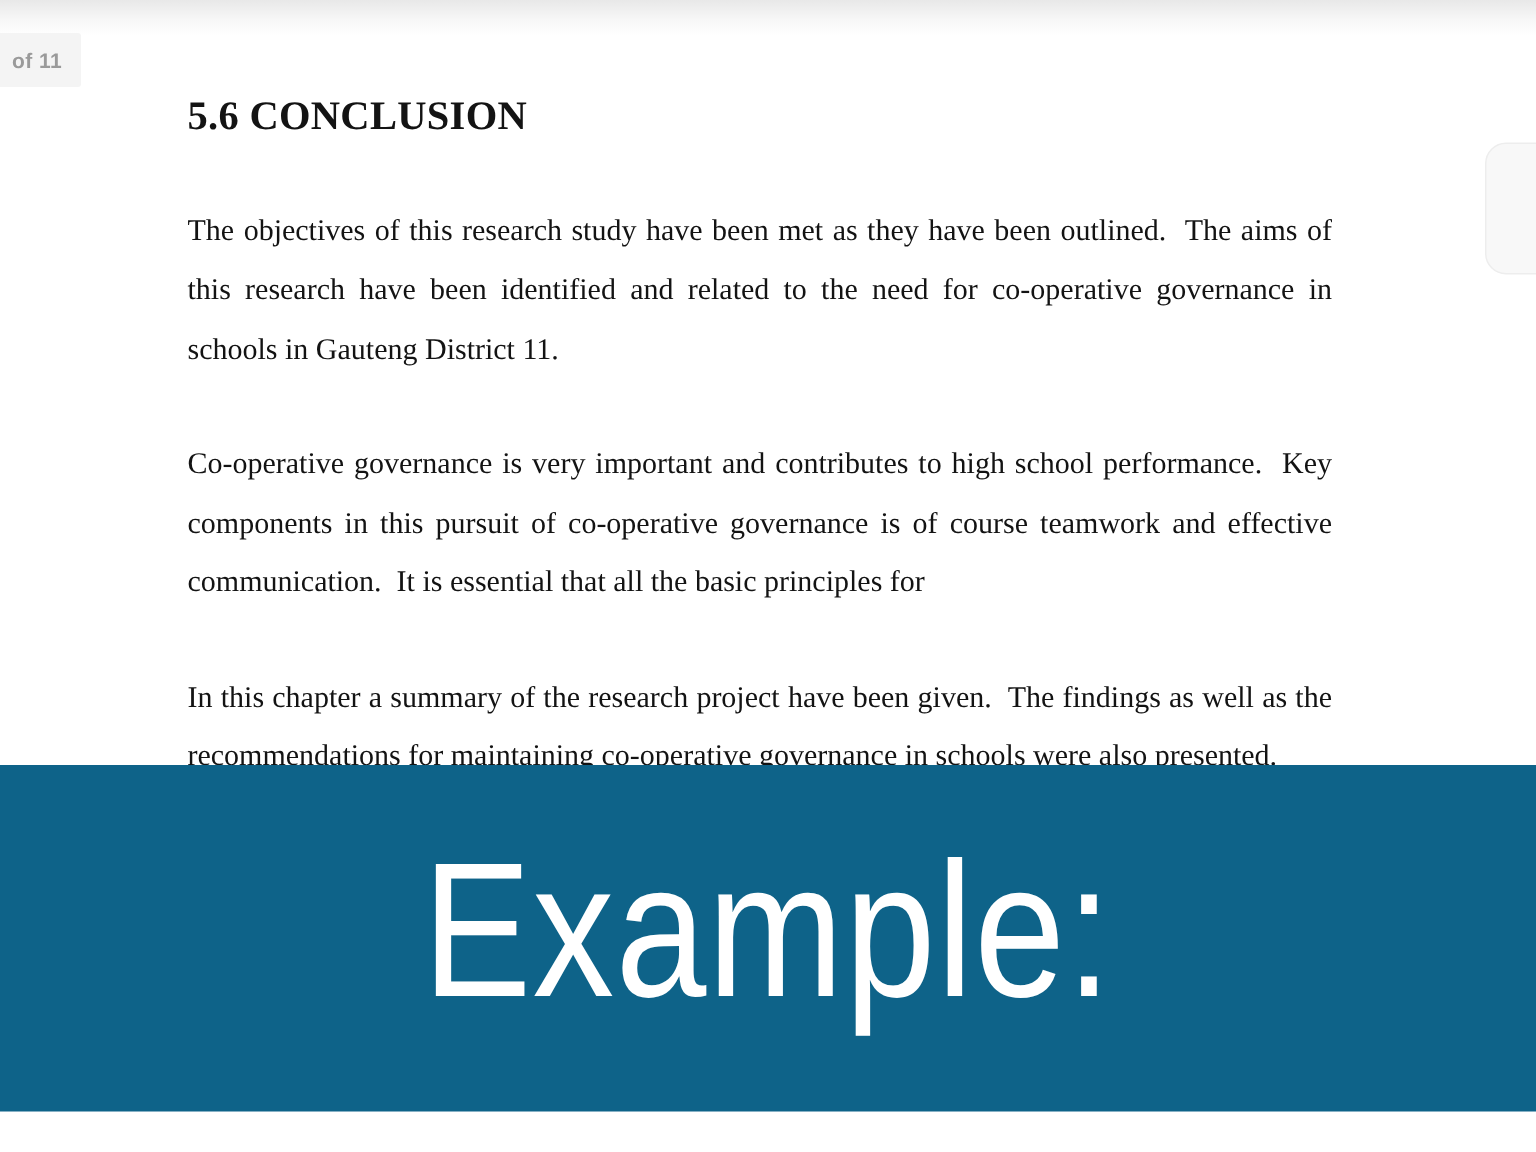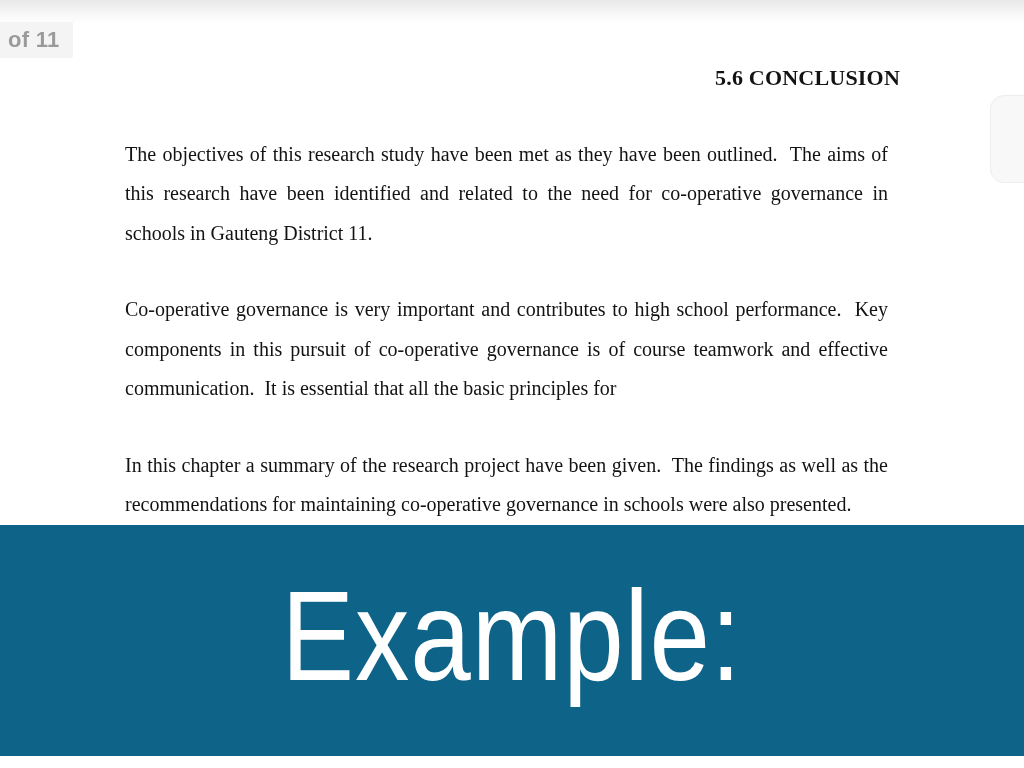--- a/index.html
+++ b/index.html
@@ -16,21 +16,21 @@
     position: absolute; top: 0; left: 0;
     width: 1024px; height: 24px;
     background: linear-gradient(to bottom, #e8e8e8 0%, #f7f7f7 55%, #ffffff 100%);
   }
 
   
   .page-indicator {
     position: absolute; top: 22px; left: 0;
     background: #f4f4f4;
     color: #9a9a9a;
-    font-size: 22px;
+    font-size: 14px;
     font-weight: bold;
     line-height: 20px;
     padding: 8px 13px 8px 8px;
     border-radius: 0 2px 2px 0;
     letter-spacing: 0.3px;
     text-align: right;
   }
 
   
   .side-tab {
@@ -46,35 +46,35 @@
   .doc {
     position: absolute; left: 125px; top: 58px;
     width: 775px;
     color: #131313;
     font-family: "Liberation Serif", serif;
     font-size: 20px;
     line-height: 39.5px;
     text-align: justify;
   }
   .doc .heading {
-    font-size: 22px;
+    font-size: 27px;
     font-weight: bold;
     line-height: 39.5px;
     margin: 0 0 37px 0;
     letter-spacing: 0.2px;
-    text-align: right;
+    text-align: left;
   }
   .doc p {
     margin: 0 12px 37px 0;
     white-space: pre-wrap;
   }
 
   
   .overlay {
-    position: absolute; left: 0; top: 525px;
+    position: absolute; left: 0; top: 510px;
     width: 1024px; height: 231px;
     background: #0e6389;
     display: flex;
     align-items: center;
     justify-content: center;
   }
   .overlay-title {
     color: #ffffff;
     font-family: "Liberation Sans", sans-serif;
     font-weight: 300;

